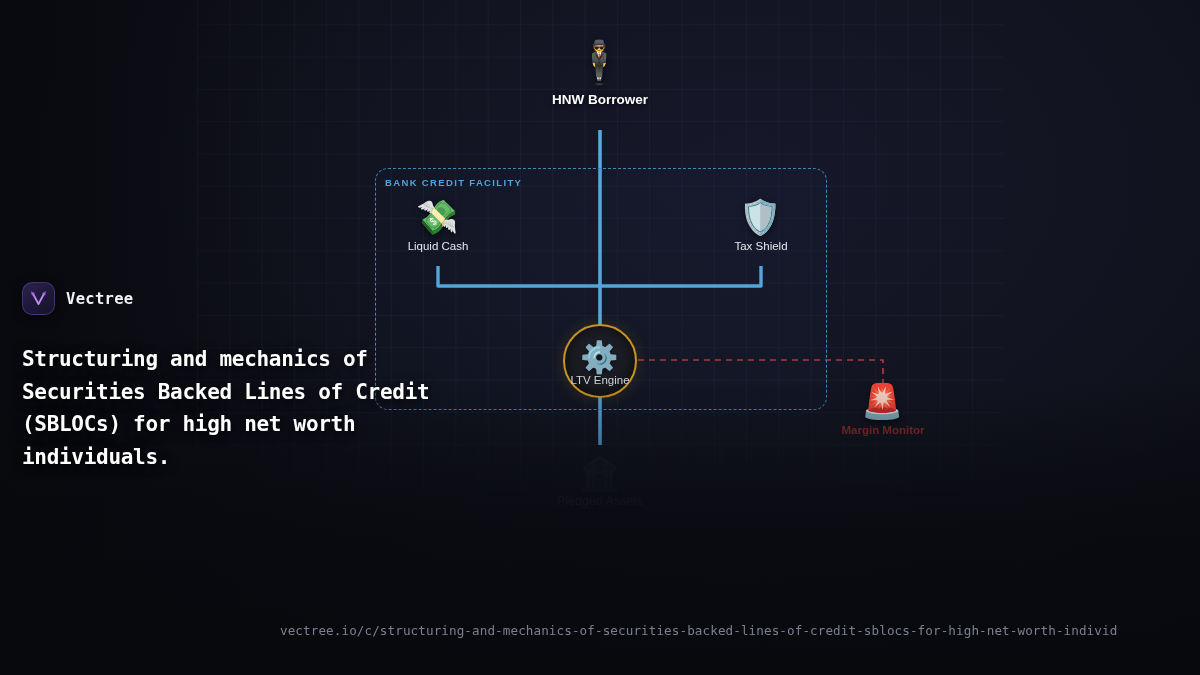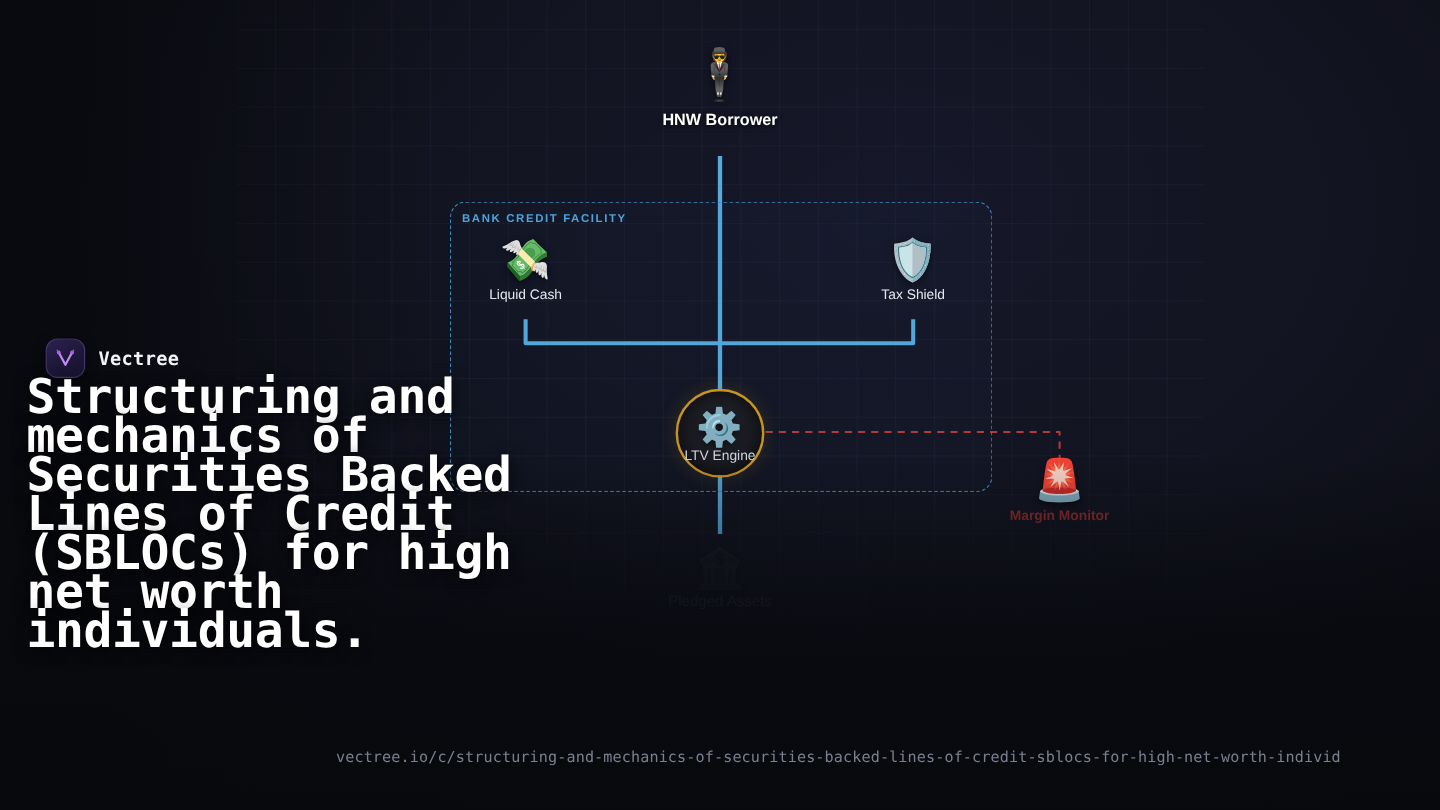--- a/index.html
+++ b/index.html
@@ -100,36 +100,36 @@
     border:1px solid rgba(110,130,175,.085); border-radius:11px;
     background:rgba(30,38,58,.10);
     opacity:.34;
   }
   #node-pledged .inner{ position:absolute; left:0; right:0; top:14px; }
   #node-pledged .emoji{ font-size:33px; opacity:.30; filter:grayscale(.25) brightness(.42); }
   #node-pledged .nlabel{ font-size:12.5px; color:rgba(150,160,185,.40); margin-top:4px; }
 
   
   #overlay{ position:absolute; left:22px; top:282px; width:470px; }
-  #brand{ display:flex; align-items:center; gap:11px;margin-left:16px; }
+  #brand{ display:flex; align-items:center; gap:11px; }
   #brand-mark{
     width:33px; height:33px; border-radius:10px; flex:0 0 auto;
     background:linear-gradient(150deg,#2b2150 0%,#1d1838 55%,#17132c 100%);
     border:1px solid rgba(150,110,220,.32);
     display:flex; align-items:center; justify-content:center;
     box-shadow:0 2px 10px rgba(0,0,0,.5);
   }
   #brand-name{
     font-family:"DejaVu Sans Mono","Liberation Mono",monospace;
     font-size:15.5px; font-weight:bold; color:#f2f3f7; letter-spacing:.3px;
   }
   #headline{
-    margin-top:0;
+    margin-top:28px;
     font-family:"DejaVu Sans Mono","Liberation Mono",monospace;
-    font-weight:bold; font-size:40px; line-height:32.5px;
+    font-weight:bold; font-size:21px; line-height:32.5px;
     color:#ffffff; letter-spacing:-.3px;
     text-shadow:0 2px 12px rgba(0,0,0,.85);
   }
 
   
   #urlbar{
     position:absolute; left:280px; top:623px; width:960px;
     white-space:nowrap; overflow:hidden;
     font-family:"DejaVu Sans Mono","Liberation Mono",monospace;
     font-size:12.6px; color:#7b8090; letter-spacing:.1px;

